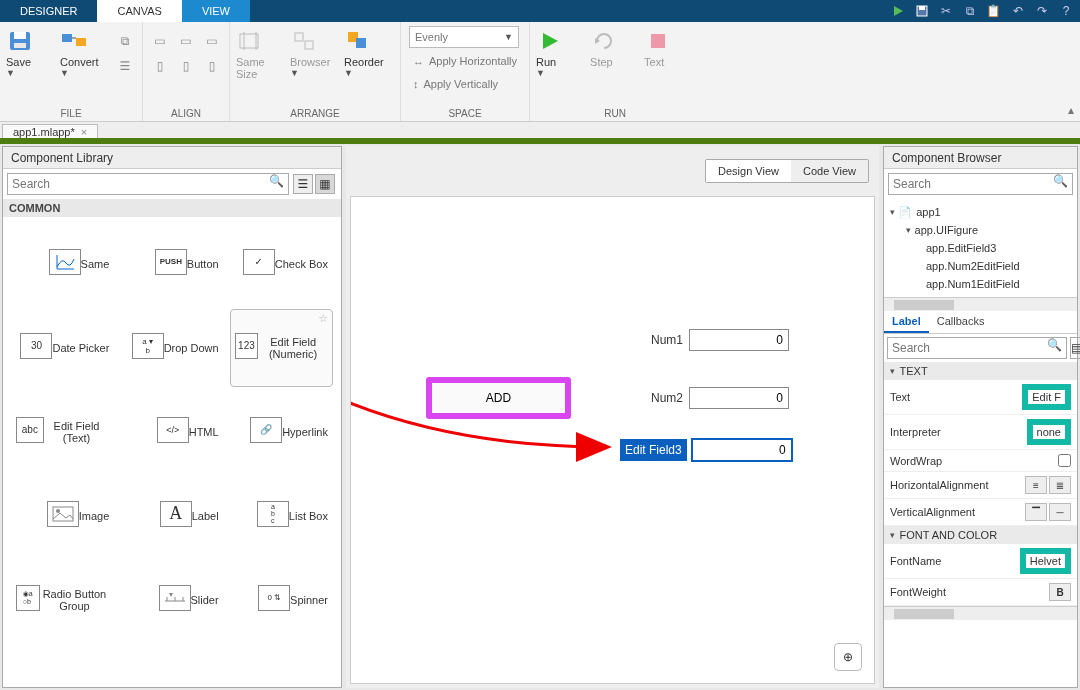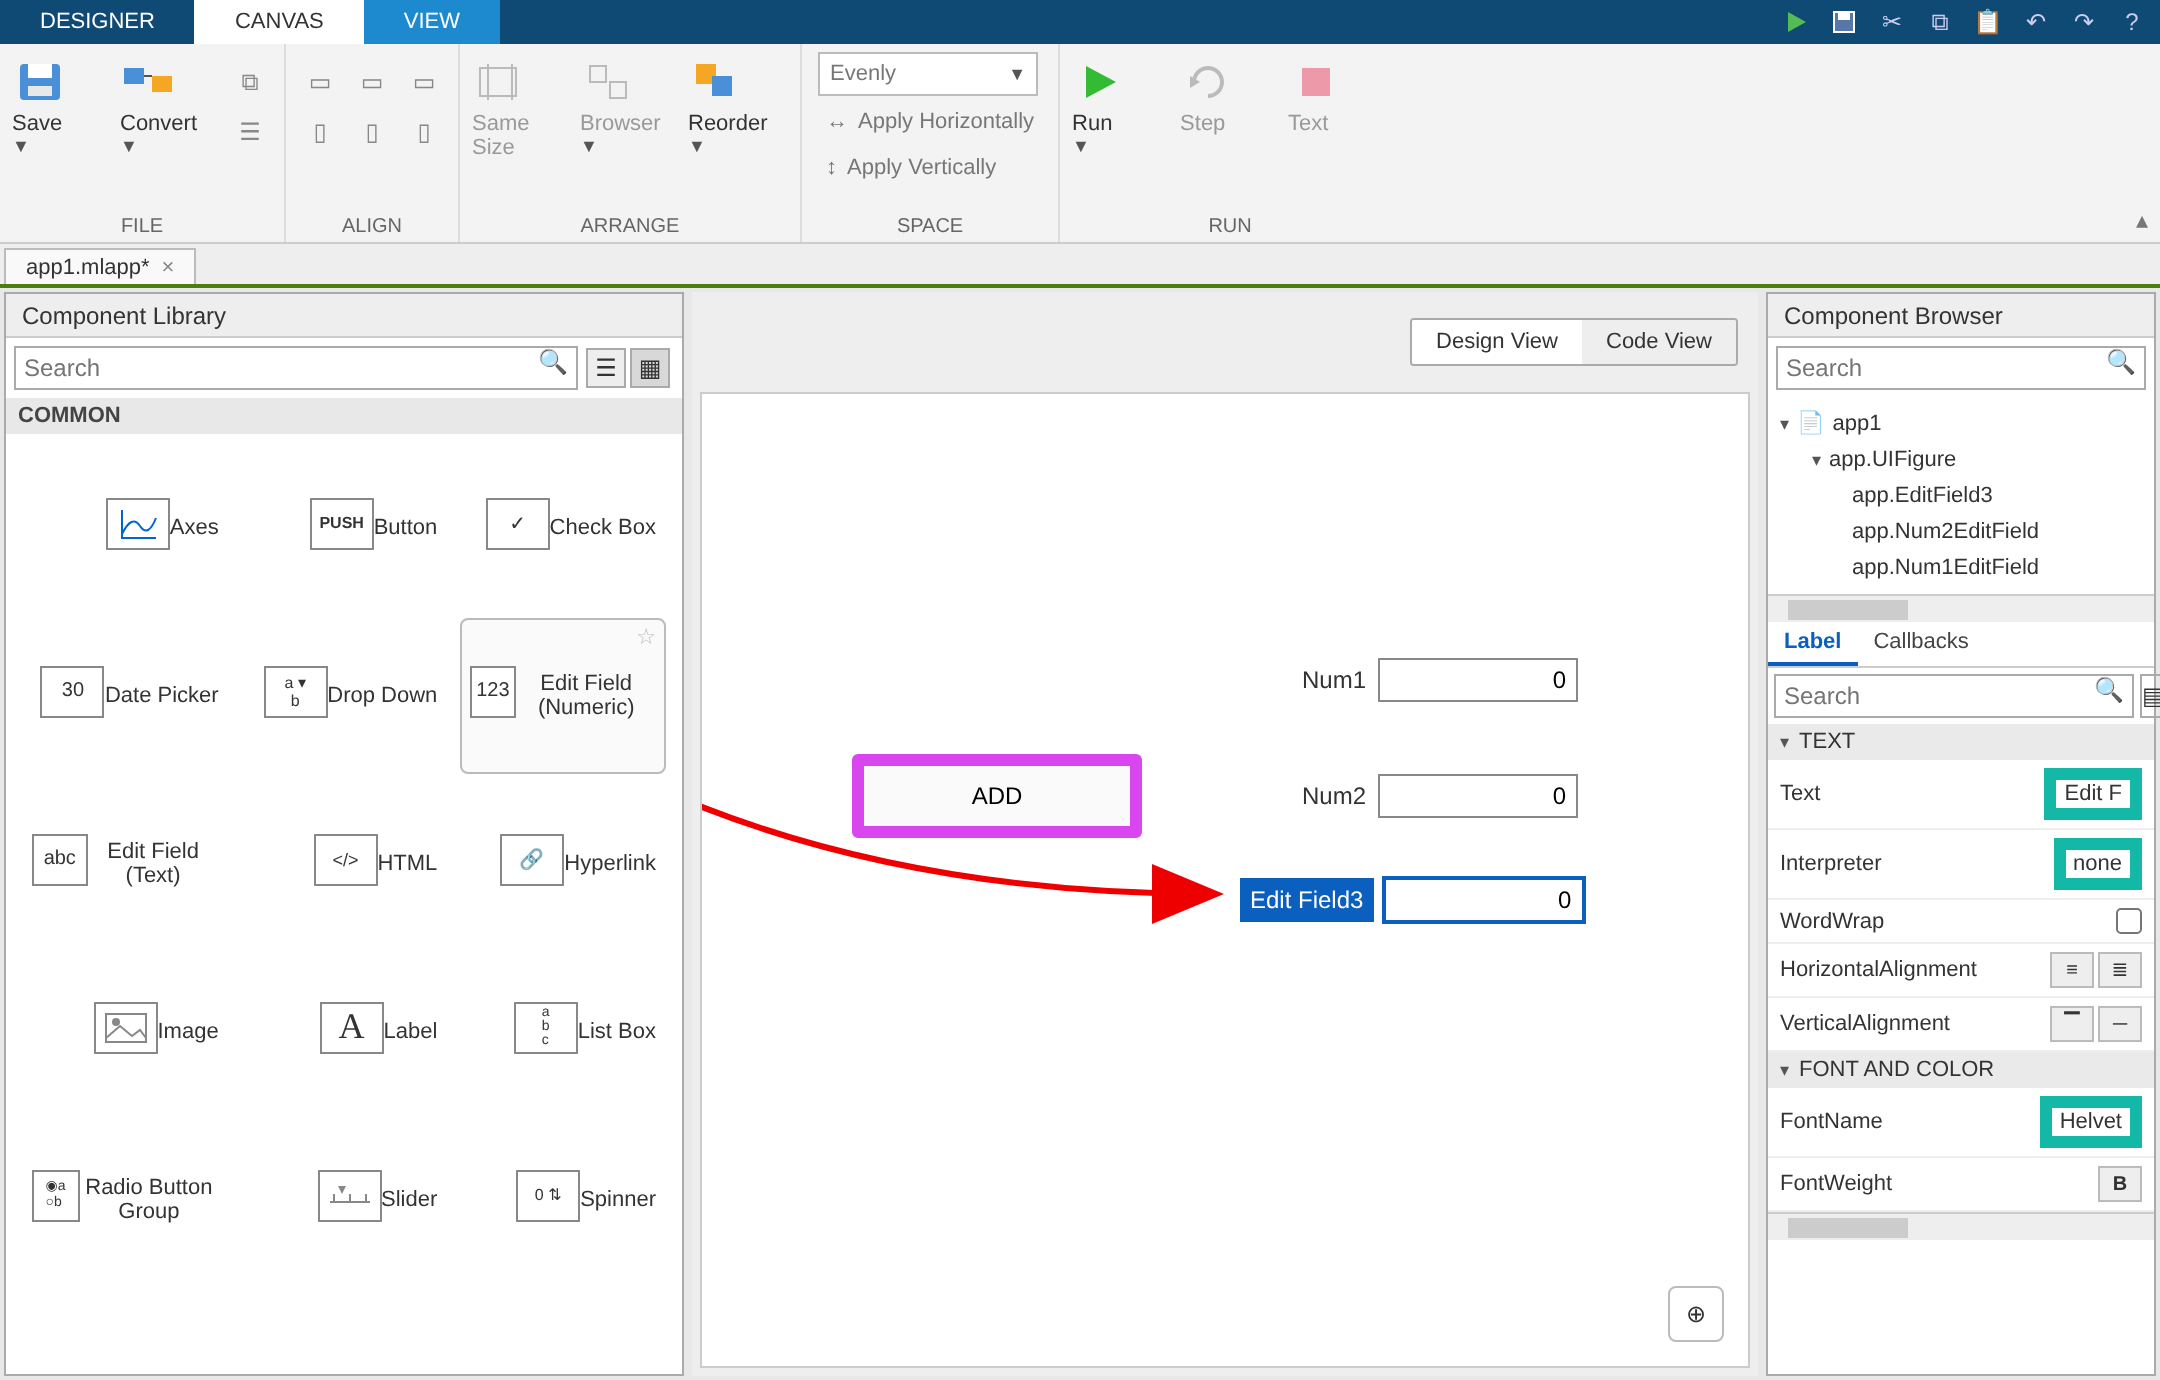--- a/index.html
+++ b/index.html
@@ -18,21 +18,21 @@
 .rbtn{display:flex;flex-direction:column;width:50px;padding-top:2px;cursor:pointer;font-size:11px;color:#333}
 .rbtn.disabled{color:#999}
 .rbtn .ic{width:28px;height:26px;margin-bottom:2px;display:flex;align-items:center;justify-content:center}
 .rlabel{font-size:10px;color:#666;height:14px;line-height:14px;text-transform:uppercase}
 .mini-col{display:flex;flex-direction:column;gap:3px;padding-top:4px}
 .mini-btn{width:22px;height:22px;border:1px solid transparent;display:flex;align-items:center;justify-content:center;cursor:pointer;color:#888}
 .spacegroup{padding:4px 8px 0}
 .dd-select{width:110px;height:22px;border:1px solid #bbb;background:#fff;font-size:11px;padding:0 5px;display:flex;align-items:center;justify-content:space-between;color:#777}
 .spacebtn{height:20px;font-size:11px;color:#777;display:flex;align-items:center;gap:5px;padding:0 4px}
 .minimize{position:absolute;right:6px;bottom:4px;color:#777;cursor:pointer}
-.filetab{height:22px;background:#eee;border-bottom:2px solid #4d7c0f;display:flex;align-items:stretch}
+.filetab{height:22px;background:#eee;border-bottom:6px solid #4d7c0f;display:flex;align-items:stretch}
 .ftab{background:#f9f9f9;border:1px solid #bbb;border-bottom:none;padding:0 10px;font-size:11px;display:flex;align-items:center;gap:6px;margin-left:2px;margin-top:2px}
 .ftab .x{color:#888;cursor:pointer}
 .main{display:flex;height:546px}
 .panel{background:#fff;border:1px solid #aaa;display:flex;flex-direction:column}
 .panel-title{background:#eee;height:22px;line-height:22px;padding:0 8px;font-size:12px;border-bottom:1px solid #ccc}
 .left-panel{width:340px;margin:2px}
 .searchbox{display:flex;border:1px solid #aaa;background:#fff;height:22px;margin:4px;padding:0 4px}
 .searchbox input{border:none;flex:1;outline:none;font-size:12px}
 .viewtoggle{display:flex;gap:2px;margin:4px 6px 4px 0}
 .viewtoggle .vt{width:20px;height:20px;border:1px solid #aaa;background:#eee;display:flex;align-items:center;justify-content:center;cursor:pointer}
@@ -266,21 +266,21 @@
     </div>
     <div class="section-hdr">COMMON</div>
     <div class="comp-grid" style="overflow:hidden">
       <div class="comp">
           <div class="cicon">
             <svg width="22" height="18">
               <path d="M3 2 L3 16 L20 16" stroke="#06c" fill="none"></path>
               <path d="M3 14 Q8 4 12 10 T20 6" stroke="#06c" fill="none"></path>
             </svg>
           </div>
-          <span>Axes</span>
+          <span>Same</span>
         </div>
       <div class="comp">
           <div class="cicon" style="font-size:8px;font-weight:bold">PUSH</div>
           <span>Button</span>
         </div>
       <div class="comp">
           <div class="cicon">✓</div>
           <span>Check Box</span>
         </div>
       <div class="comp">

